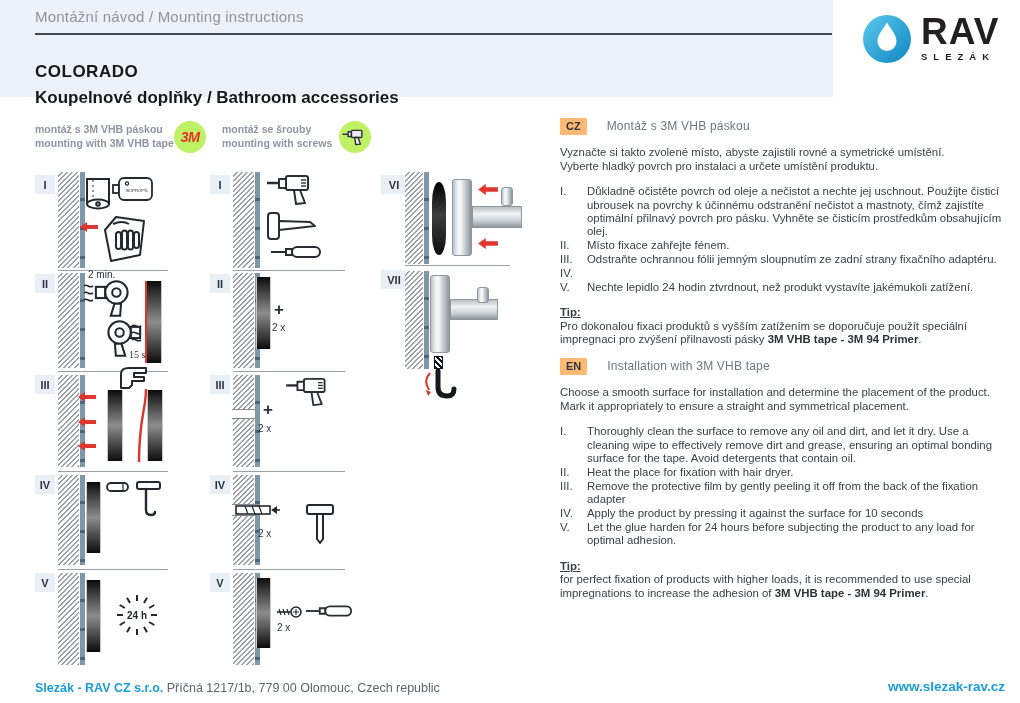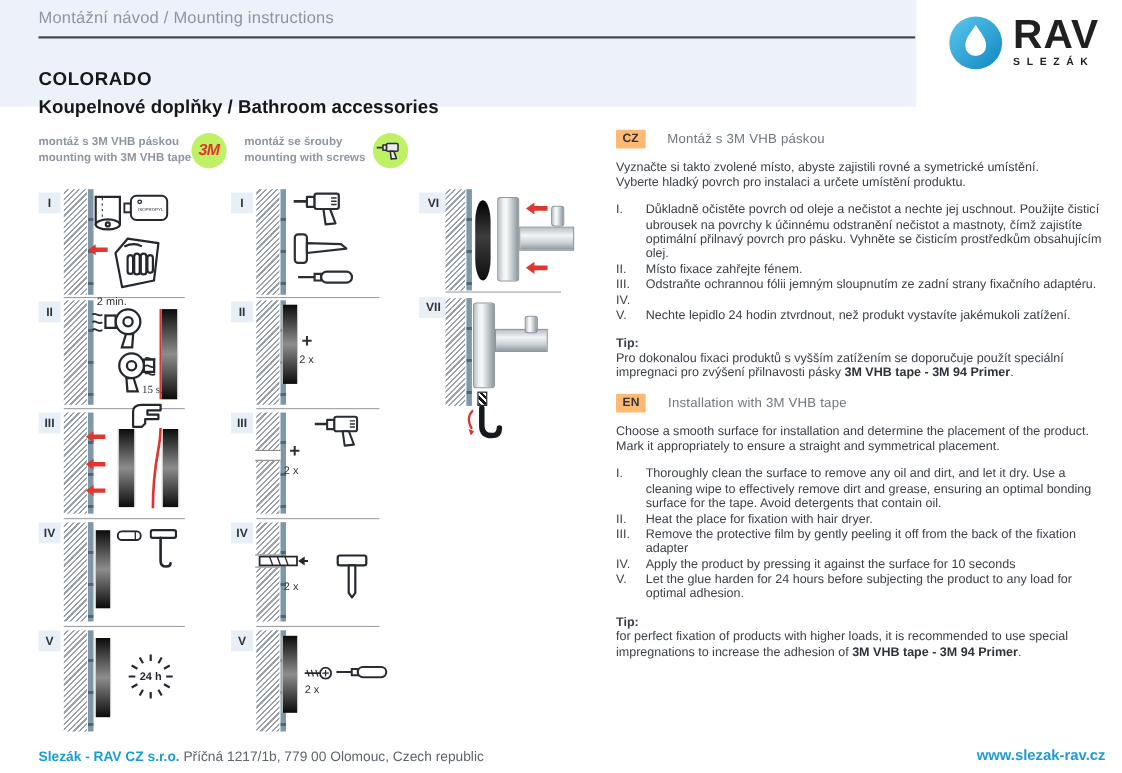--- a/index.html
+++ b/index.html
@@ -47,21 +47,21 @@
   
   .lang-block{width:452px;font-size:11.4px;line-height:13.4px;color:#3b4048;}
   .lang-row{display:flex;align-items:center;gap:20px;}
   .lang-badge{background:#fdba74;color:#2e343c;font-weight:bold;font-size:11px;
         padding:2px 6px;border-radius:1px;}
   .lang-title{color:#6f7680;font-size:12px;letter-spacing:.2px;}
   .intro{margin-top:11px;}
   .ilist{margin-top:12px;}
   .li{display:flex;margin-bottom:.5px;}
   .lnum{width:27px;flex:none;}
-  .tiplabel{margin-top:12px;font-weight:bold;}
+  .tiplabel{margin-top:12px;font-weight:bold;text-decoration:underline;}
   b.inl{font-weight:bold;color:#2e333a;}
 
   
   .footer-left{left:35px;top:681px;font-size:12.5px;color:#5d646d;}
   .company{color:#1b9cd8;font-weight:bold;}
   .website{right:15px;top:679px;font-size:13.5px;color:#1b9cd8;font-weight:bold;}
 
   svg{display:block;}
   text{font-family:"Liberation Sans","DejaVu Sans",sans-serif;}
 </style>

